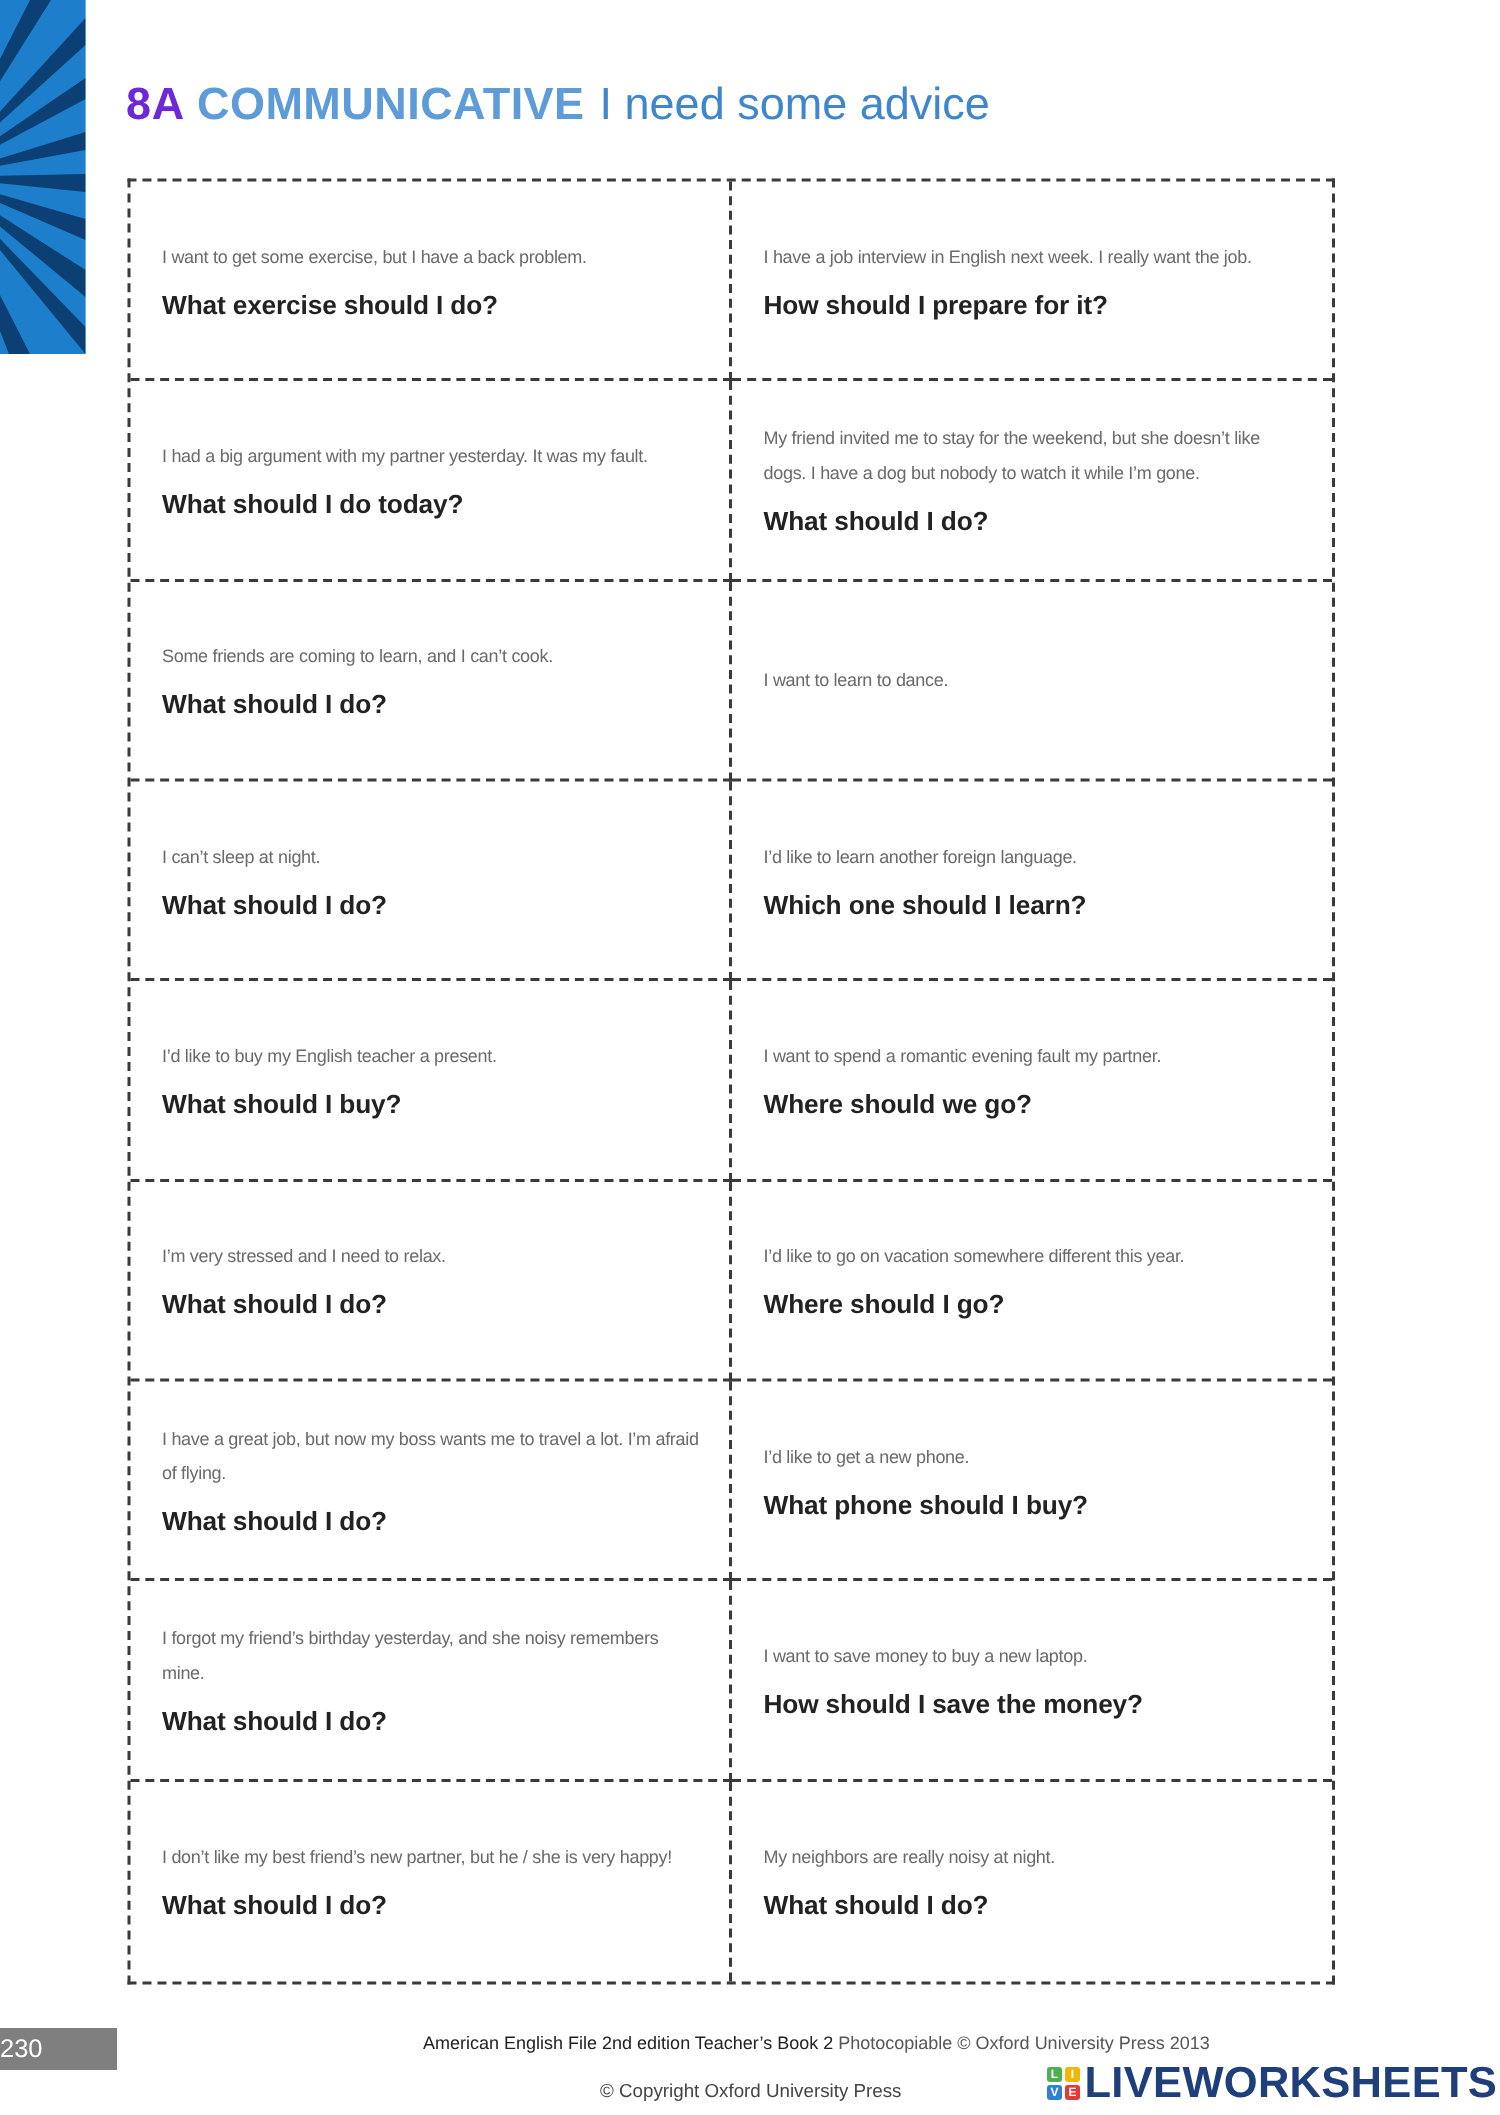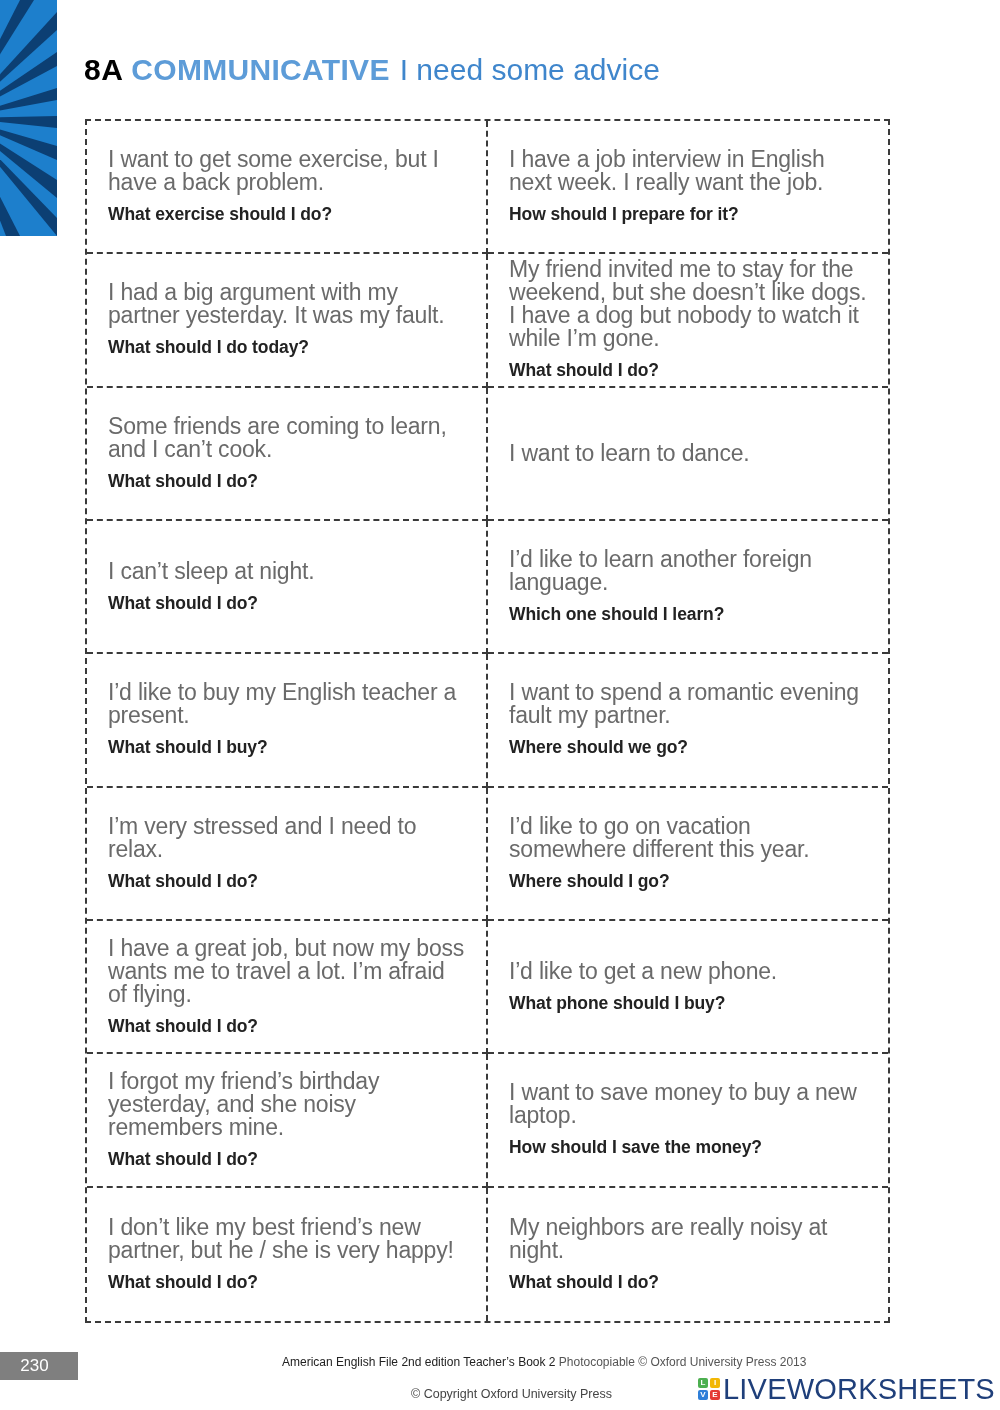--- a/index.html
+++ b/index.html
@@ -9,75 +9,75 @@
   .side-band {
     position: absolute; left: 0; top: 0; width: 57px; height: 236px;
     background: #1d7fcc; overflow: hidden;
   }
   .side-band svg { display: block; }
 
   .title {
     position: absolute; left: 84px; top: 50px; height: 40px;
     white-space: nowrap; font-size: 30px; line-height: 40px;
   }
-  .title .code { color: #000000; font-weight: bold; letter-spacing: 0.5px; }
+  .title .code { color: #6d28d9; font-weight: bold; letter-spacing: 0.5px; }
   .title .kind { color: #5d9cd8; font-weight: bold; margin-left: 8px; letter-spacing: 0.3px; margin-top: 46px; }
   .title .topic { color: #3f86cc; font-weight: normal; margin-left: 10px; font-size: 30px; }
 
   .grid {
     position: absolute; left: 85px; top: 119px; width: 805px; height: 1204px;
     border: 2px dashed #3a3a3a;
     display: grid;
     grid-template-columns: 401px 400px;
     grid-template-rows: repeat(9, 1fr);
   }
   .card {
     position: relative;
     padding: 0 20px 0 21px;
     display: flex; flex-direction: column; justify-content: center;
     border-bottom: 2px dashed #3a3a3a;
   }
   .card.left { border-right: 2px dashed #3a3a3a; }
   .card.last-row { border-bottom: none; }
   .card .situation {
-    font-size: 23px; line-height: 23px; color: #6a6a6a;
+    font-size: 12px; line-height: 23px; color: #6a6a6a;
     font-weight: normal; letter-spacing: -0.2px;
   }
   .card .question {
     margin-top: 9px;
     font-size: 17.5px; line-height: 22px; color: #222;
     font-weight: bold; letter-spacing: -0.1px;
   }
 
   .page-num {
     position: absolute; left: 0; top: 1352px; width: 78px; height: 28px;
     background: #7f7f7f; color: #fff; font-size: 17px; line-height: 28px;
-    text-align: center; padding-right: 9px;
+    text-align: left; padding-right: 9px;
   }
   .footer-line {
     position: absolute; left: 282px; top: 1352px; width: 610px; height: 20px;
     font-size: 12px; line-height: 20px; color: #333; white-space: nowrap;
   }
   .footer-line .book { color: #222; }
   .footer-line .rights { color: #555; }
   .copyright {
-    position: absolute; left: 411px; top: 1385px; font-size: 12.5px; line-height: 18px;
+    position: absolute; left: 400px; top: 1385px; font-size: 12.5px; line-height: 18px;
     color: #444; white-space: nowrap;
   }
   .lw-logo {
     position: absolute; left: 698px; top: 1374px; height: 30px;
     display: flex; align-items: center;
   }
   .lw-squares {
     display: grid; grid-template-columns: 10px 10px; grid-template-rows: 10px 10px; gap: 2px;
     margin-right: 3px;
   }
   .lw-sq { width: 10px; height: 10px; border-radius: 2px; color: #fff; font-size: 8px;
     line-height: 10px; text-align: center; font-weight: bold; }
-  .lw-text { font-size: 29px; font-weight: normal; color: #1f3f7a; letter-spacing: 0.2px; line-height: 30px; }
+  .lw-text { font-size: 29px; font-weight: bold; color: #1f3f7a; letter-spacing: 0.2px; line-height: 30px; }
 </style>
 </head>
 <body>
 
 <div class="side-band">
   <svg width="57" height="236" viewBox="0 0 57 236">
     <rect width="57" height="236" fill="#1d7fcc"></rect>
     <g fill="#0c3f73">
       <polygon points="-40,118 20,0 34,0"></polygon>
       <polygon points="-40,118 57,12 57,30"></polygon>

